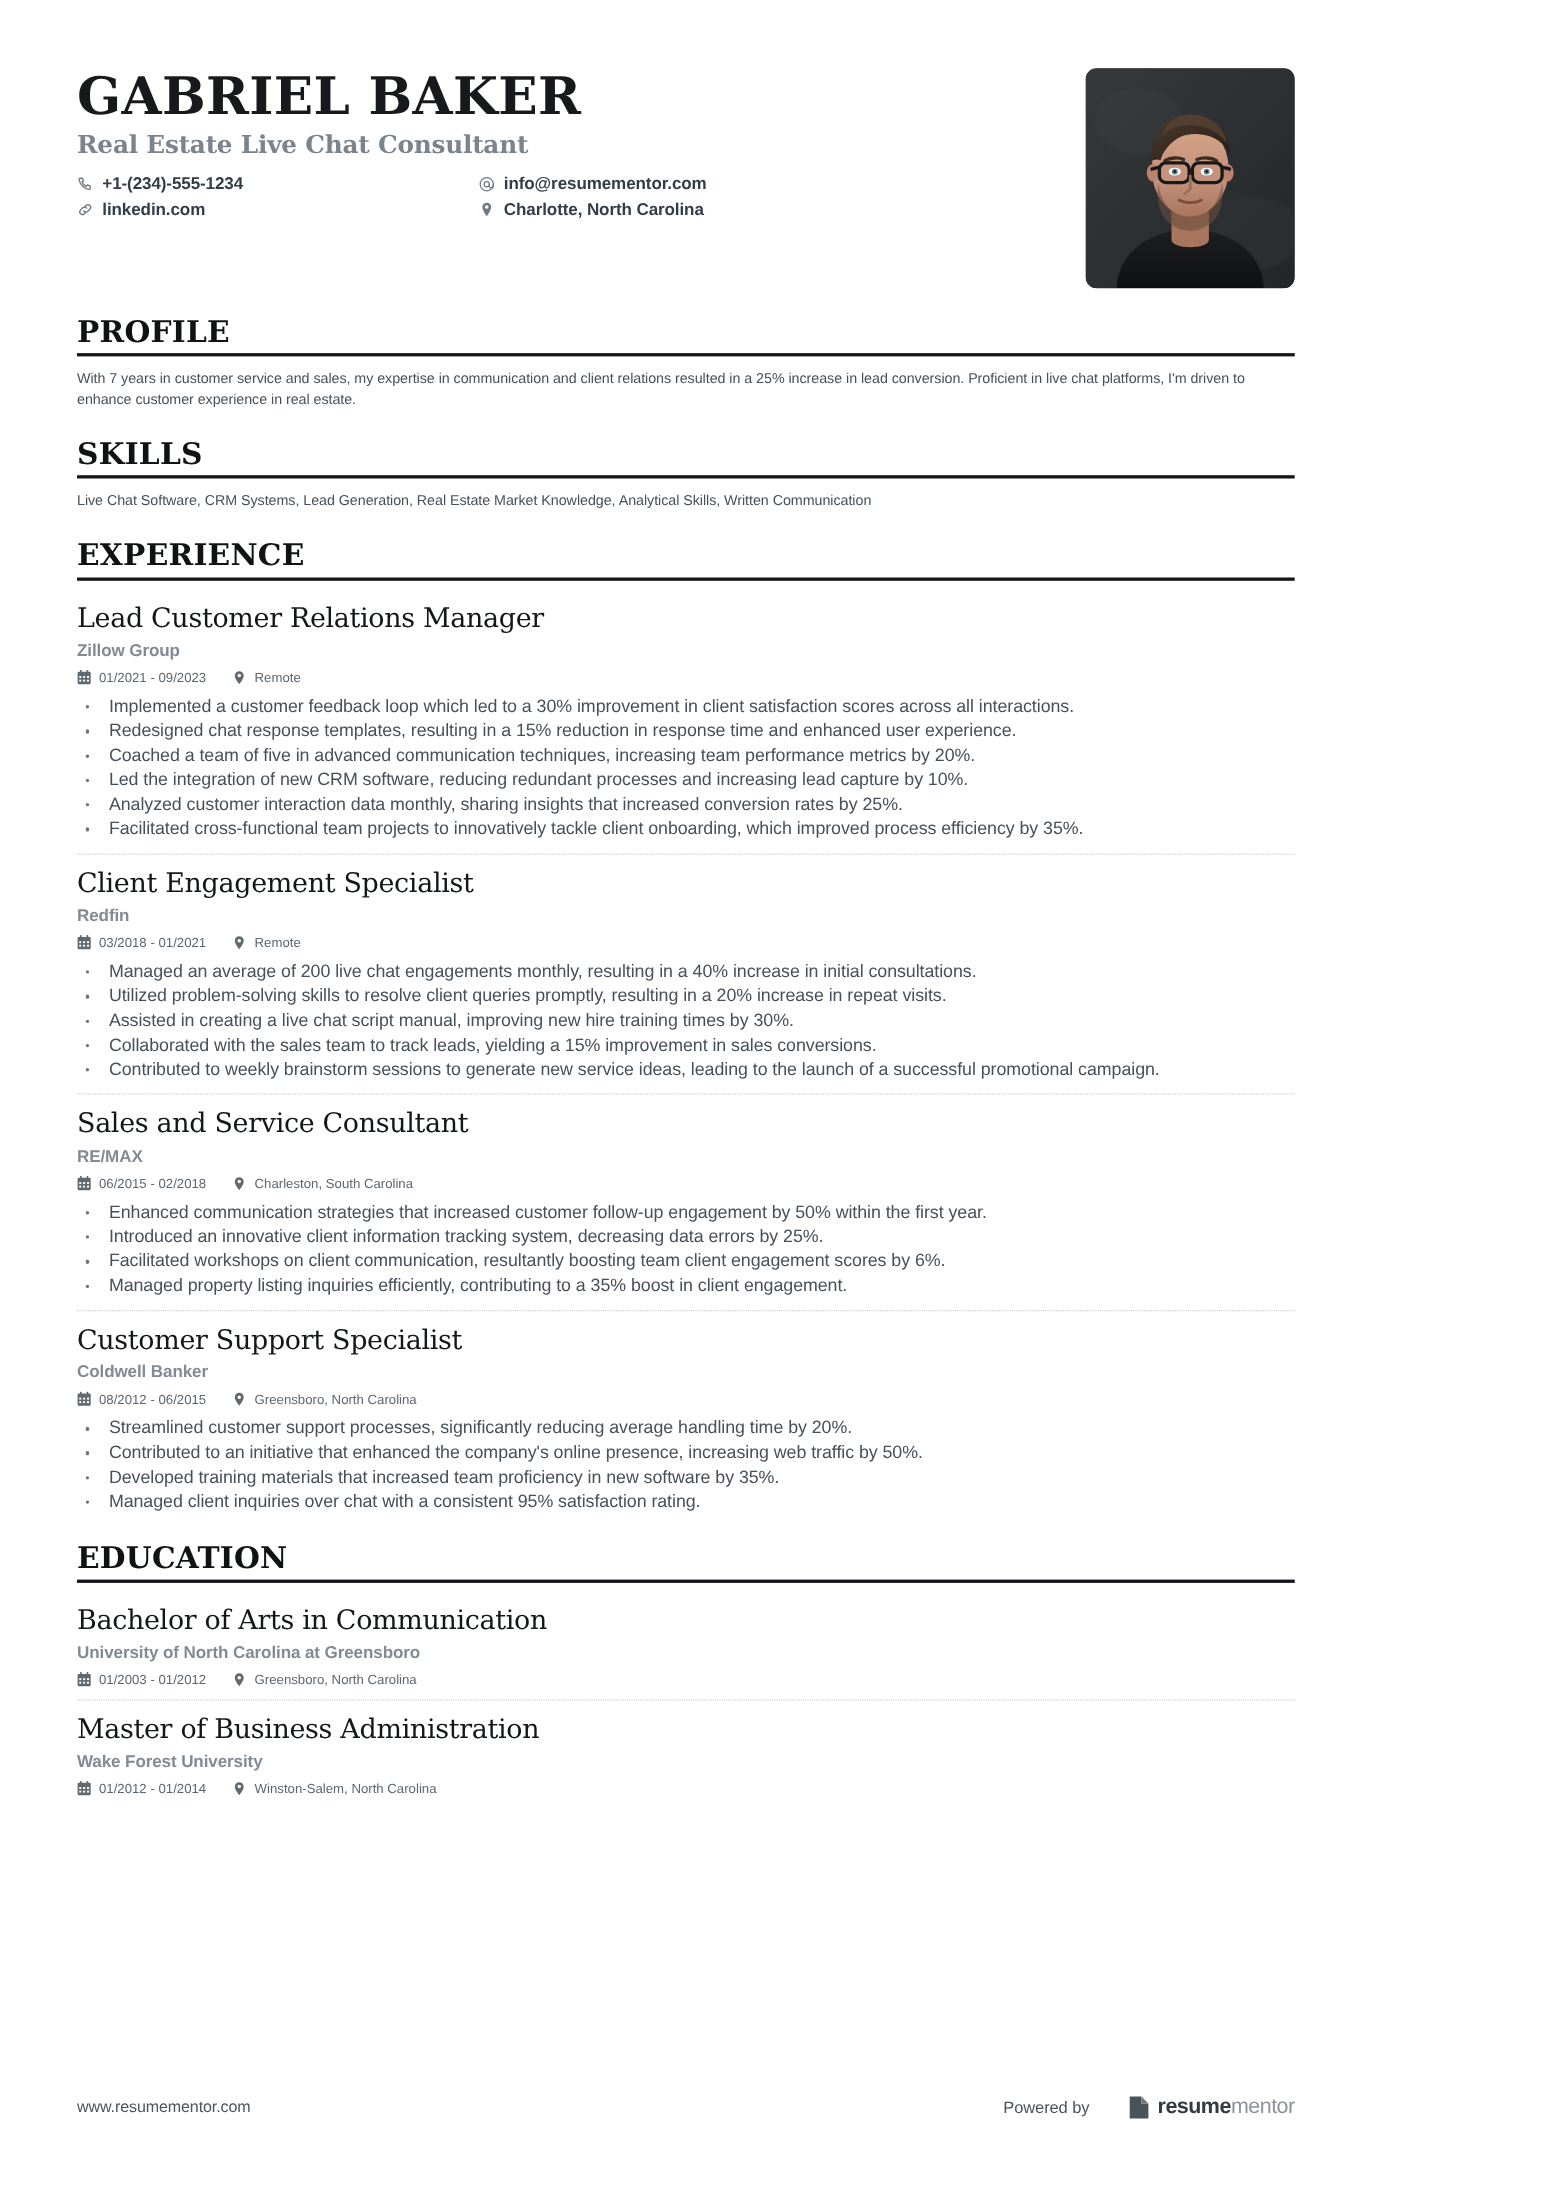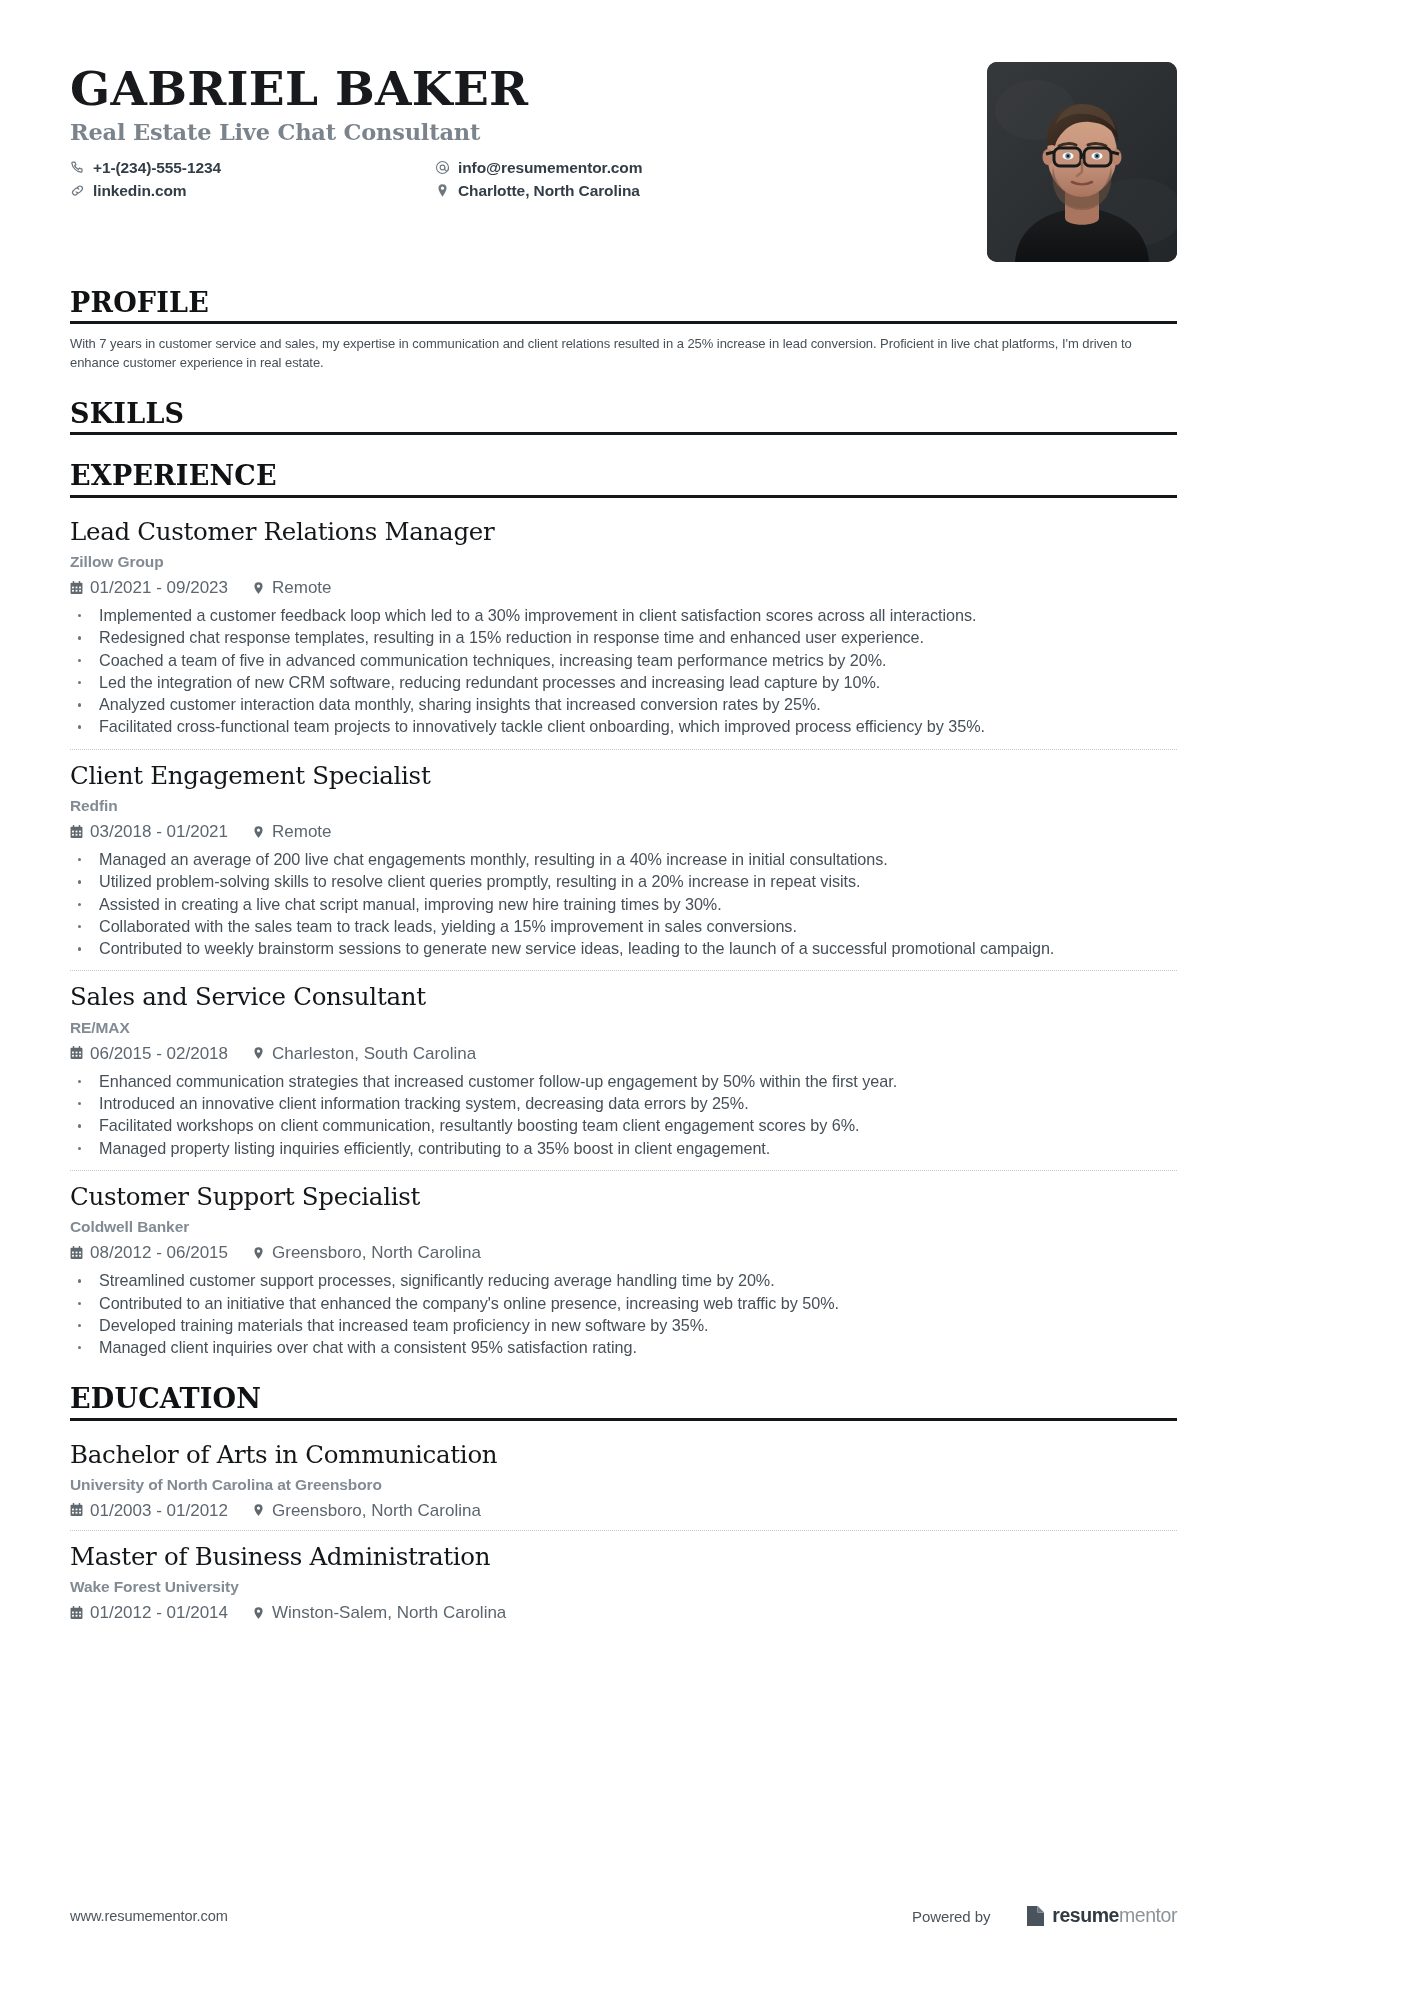--- a/index.html
+++ b/index.html
@@ -140,21 +140,21 @@
   .entry-meta {
     display: flex;
     align-items: center;
     gap: 24px;
     margin-top: 8px;
   }
   .meta-item {
     display: flex;
     align-items: center;
     gap: 7px;
-    font-size: 17px;
+    font-size: 12px;
     color: #5d666f;
     line-height: 1;
   }
   .meta-item .ic {
     width: 13px;
     height: 14px;
     display: inline-flex;
     align-items: center;
     justify-content: center;
     color: #60696f;
@@ -352,20 +352,23 @@
 
   <div class="section">
     <div class="section-title">PROFILE</div>
     <div class="section-body">
       <p class="paragraph">With 7 years in customer service and sales, my expertise in communication and client relations resulted in a 25% increase in lead conversion. Proficient in live chat platforms, I'm driven to enhance customer experience in real estate.</p>
     </div>
   </div>
 
   <div class="section">
     <div class="section-title">SKILLS</div>
+    <div class="section-body">
+      <p class="paragraph">Live Chat Software, CRM Systems, Lead Generation, Real Estate Market Knowledge, Analytical Skills, Written Communication</p>
+    </div>
   </div>
 
   <div class="section">
     <div class="section-title">EXPERIENCE</div>
     <div class="section-body" id="experience-list">
         <div class="entry">
           <div class="entry-title">Lead Customer Relations Manager</div>
           <div class="entry-org">Zillow Group</div>
           <div class="entry-meta">
             <div class="meta-item">

